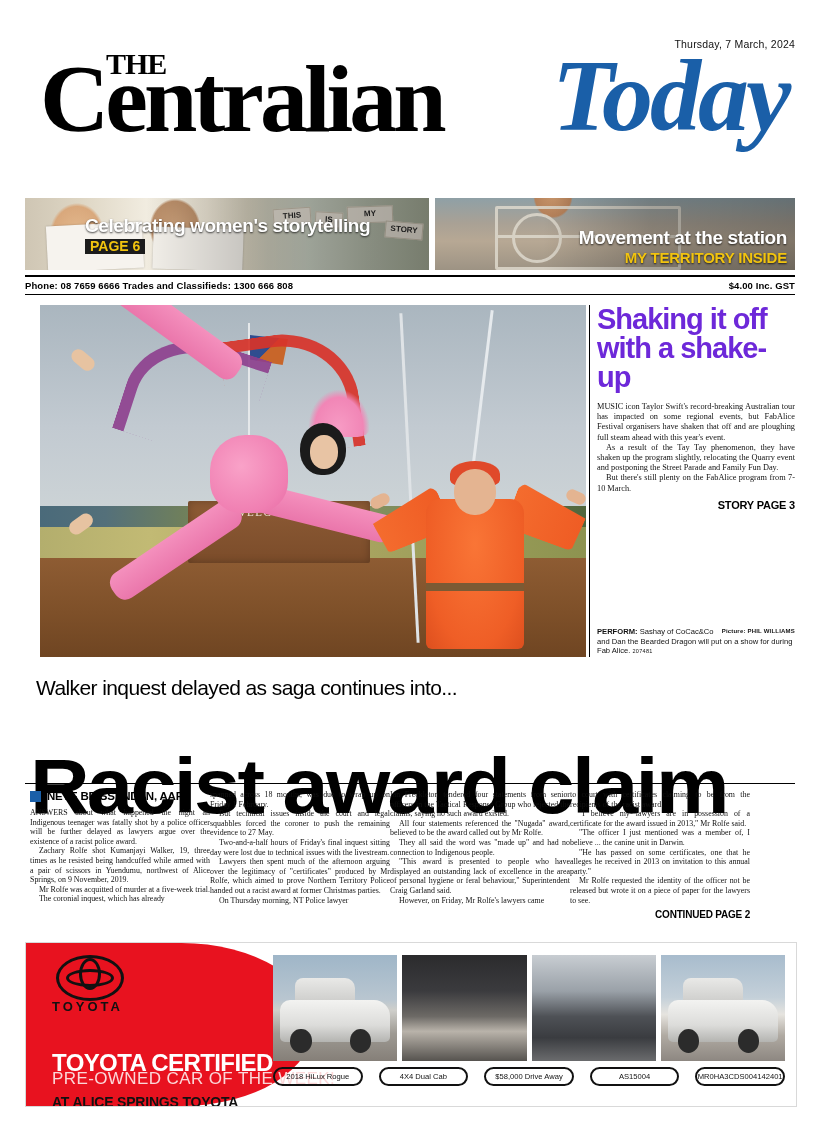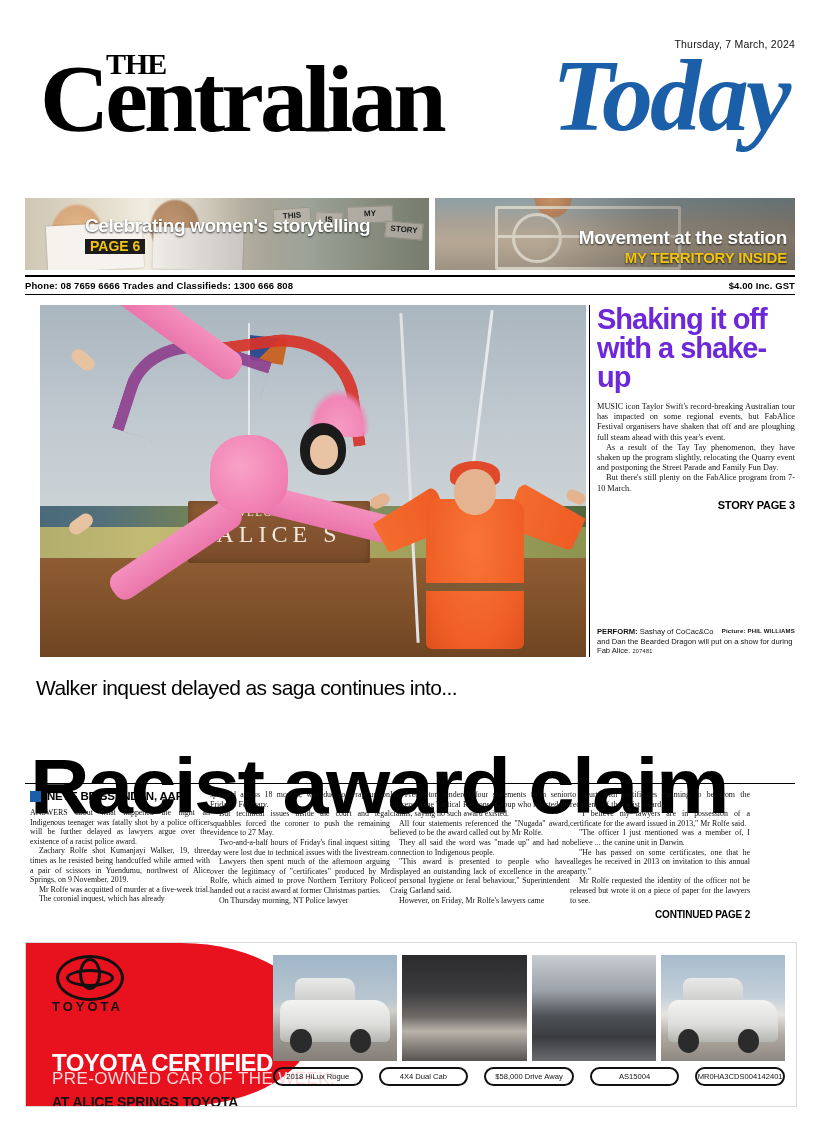--- a/index.html
+++ b/index.html
@@ -752,21 +752,20 @@
     <div class="grass"></div>
     <div class="dirt"></div>
 
     <div class="flagpole"></div>
     <div class="flag"></div>
     <div class="pole2"></div>
     <div class="pole3"></div>
 
     <div class="welcome-sign">
       <div class="welcome-line1">WELCOME TO</div>
-      <div class="welcome-line2">ALICE S</div>
     </div>
 
     <div class="performer-pink">
       <div class="boa-purple"></div>
       <div class="boa-red"></div>
       <div class="pp-leg l1"></div>
       <div class="pp-leg l2"></div>
       <div class="pp-leg l3"></div>
       <div class="pp-torso"></div>
       <div class="pp-plume"></div>

